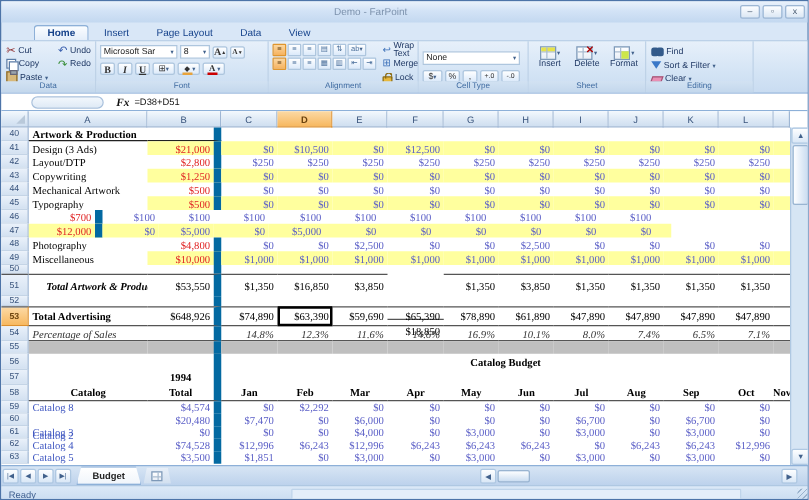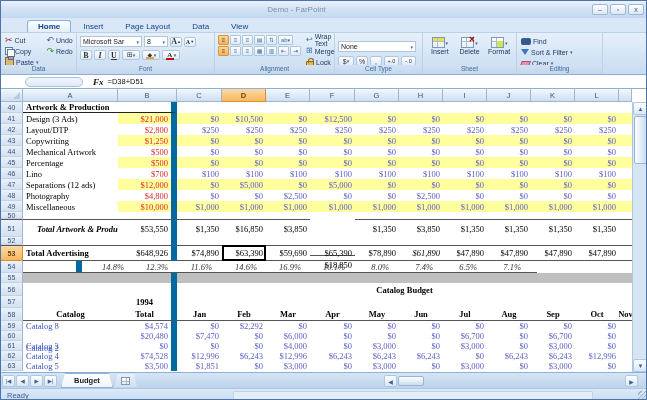--- a/index.html
+++ b/index.html
@@ -457,53 +457,51 @@
           <div class="cell col-G val" style="width: 44px; flex-basis: 44px;">$0</div>
           <div class="cell col-H val" style="width: 44px; flex-basis: 44px;">$0</div>
           <div class="cell col-I val" style="width: 44px; flex-basis: 44px;">$0</div>
           <div class="cell col-J val" style="width: 44px; flex-basis: 44px;">$0</div>
           <div class="cell col-K val" style="width: 44px; flex-basis: 44px;">$0</div>
           <div class="cell col-L val" style="width: 44px; flex-basis: 44px;">$0</div>
           <div class="cell col-M" style="width: 13px; flex-basis: 13px;"></div>
         </div>
         <div class="row band" style="height: 11px;">
           <div class="rh" style="flex-basis: 22px;">45</div>
-          <div class="cell col-A lab" style="width: 95px; flex-basis: 95px;">Percentage</div>
+          <div class="cell col-A lab" style="width: 95px; flex-basis: 95px;">Typography</div>
           <div class="cell col-B red bandc" style="width: 59px; flex-basis: 59px;">$500</div>
           <div class="cell col-C val bandc" style="width: 45px; flex-basis: 45px;">$0</div>
           <div class="cell col-D val bandc" style="width: 44px; flex-basis: 44px;">$0</div>
           <div class="cell col-E val bandc" style="width: 44px; flex-basis: 44px;">$0</div>
           <div class="cell col-F val bandc" style="width: 45px; flex-basis: 45px;">$0</div>
           <div class="cell col-G val bandc" style="width: 44px; flex-basis: 44px;">$0</div>
           <div class="cell col-H val bandc" style="width: 44px; flex-basis: 44px;">$0</div>
           <div class="cell col-I val bandc" style="width: 44px; flex-basis: 44px;">$0</div>
           <div class="cell col-J val bandc" style="width: 44px; flex-basis: 44px;">$0</div>
           <div class="cell col-K val bandc" style="width: 44px; flex-basis: 44px;">$0</div>
           <div class="cell col-L val bandc" style="width: 44px; flex-basis: 44px;">$0</div>
           <div class="cell col-M bandc" style="width: 13px; flex-basis: 13px;"></div>
         </div>
         <div class="row" style="height: 11px;">
           <div class="rh" style="flex-basis: 22px;">46</div>
-          <div class="cell col-A lab" style="width: 95px; flex-basis: 95px;">Lino</div>
           <div class="cell col-B red" style="width: 59px; flex-basis: 59px;">$700</div>
           <div class="cell col-C val" style="width: 45px; flex-basis: 45px;">$100</div>
           <div class="cell col-D val" style="width: 44px; flex-basis: 44px;">$100</div>
           <div class="cell col-E val" style="width: 44px; flex-basis: 44px;">$100</div>
           <div class="cell col-F val" style="width: 45px; flex-basis: 45px;">$100</div>
           <div class="cell col-G val" style="width: 44px; flex-basis: 44px;">$100</div>
           <div class="cell col-H val" style="width: 44px; flex-basis: 44px;">$100</div>
           <div class="cell col-I val" style="width: 44px; flex-basis: 44px;">$100</div>
           <div class="cell col-J val" style="width: 44px; flex-basis: 44px;">$100</div>
           <div class="cell col-K val" style="width: 44px; flex-basis: 44px;">$100</div>
           <div class="cell col-L val" style="width: 44px; flex-basis: 44px;">$100</div>
           <div class="cell col-M" style="width: 13px; flex-basis: 13px;"></div>
         </div>
         <div class="row band" style="height: 11px;">
           <div class="rh" style="flex-basis: 22px;">47</div>
-          <div class="cell col-A lab" style="width: 95px; flex-basis: 95px;">Separations (12 ads)</div>
           <div class="cell col-B red bandc" style="width: 59px; flex-basis: 59px;">$12,000</div>
           <div class="cell col-C val bandc" style="width: 45px; flex-basis: 45px;">$0</div>
           <div class="cell col-D val bandc" style="width: 44px; flex-basis: 44px;">$5,000</div>
           <div class="cell col-E val bandc" style="width: 44px; flex-basis: 44px;">$0</div>
           <div class="cell col-F val bandc" style="width: 45px; flex-basis: 45px;">$5,000</div>
           <div class="cell col-G val bandc" style="width: 44px; flex-basis: 44px;">$0</div>
           <div class="cell col-H val bandc" style="width: 44px; flex-basis: 44px;">$0</div>
           <div class="cell col-I val bandc" style="width: 44px; flex-basis: 44px;">$0</div>
           <div class="cell col-J val bandc" style="width: 44px; flex-basis: 44px;">$0</div>
           <div class="cell col-K val bandc" style="width: 44px; flex-basis: 44px;">$0</div>
@@ -592,29 +590,30 @@
         </div>
         <div class="row bt bb" style="height: 16px;">
           <div class="rh sel" style="flex-basis: 22px;">53</div>
           <div class="cell col-A title" style="width: 95px; flex-basis: 95px;">Total Advertising</div>
           <div class="cell col-B blk" style="width: 59px; flex-basis: 59px;">$648,926</div>
           <div class="cell col-C blk" style="width: 45px; flex-basis: 45px;">$74,890</div>
           <div class="cell col-D blk selcell" style="width: 44px; flex-basis: 44px;">$63,390</div>
           <div class="cell col-E blk" style="width: 44px; flex-basis: 44px;">$59,690</div>
           <div class="cell col-F blk" style="width: 45px; flex-basis: 45px;">$65,390</div>
           <div class="cell col-G blk" style="width: 44px; flex-basis: 44px;">$78,890</div>
-          <div class="cell col-H blk" style="width: 44px; flex-basis: 44px; font-style: italic;">$61,890</div>
+          <div class="cell col-H blk" style="width: 44px; flex-basis: 44px;">$61,890</div>
           <div class="cell col-I blk" style="width: 44px; flex-basis: 44px;">$47,890</div>
           <div class="cell col-J blk" style="width: 44px; flex-basis: 44px;">$47,890</div>
           <div class="cell col-K blk" style="width: 44px; flex-basis: 44px;">$47,890</div>
           <div class="cell col-L blk" style="width: 44px; flex-basis: 44px;">$47,890</div>
           <div class="cell col-M" style="width: 13px; flex-basis: 13px;"></div>
         </div>
         <div class="row bb" style="height: 12px;">
           <div class="rh" style="flex-basis: 22px;">54</div>
+          <div class="cell col-A ital" style="width: 95px; flex-basis: 95px;">Percentage of Sales</div>
           <div class="cell col-B" style="width: 59px; flex-basis: 59px;"></div>
           <div class="cell col-C pct" style="width: 45px; flex-basis: 45px;">14.8%</div>
           <div class="cell col-D pct" style="width: 44px; flex-basis: 44px;">12.3%</div>
           <div class="cell col-E pct" style="width: 44px; flex-basis: 44px;">11.6%</div>
           <div class="cell col-F pct" style="width: 45px; flex-basis: 45px;">14.6%</div>
           <div class="cell col-G pct" style="width: 44px; flex-basis: 44px;">16.9%</div>
           <div class="cell col-H pct" style="width: 44px; flex-basis: 44px;">10.1%</div>
           <div class="cell col-I pct" style="width: 44px; flex-basis: 44px;">8.0%</div>
           <div class="cell col-J pct" style="width: 44px; flex-basis: 44px;">7.4%</div>
           <div class="cell col-K pct" style="width: 44px; flex-basis: 44px;">6.5%</div>

